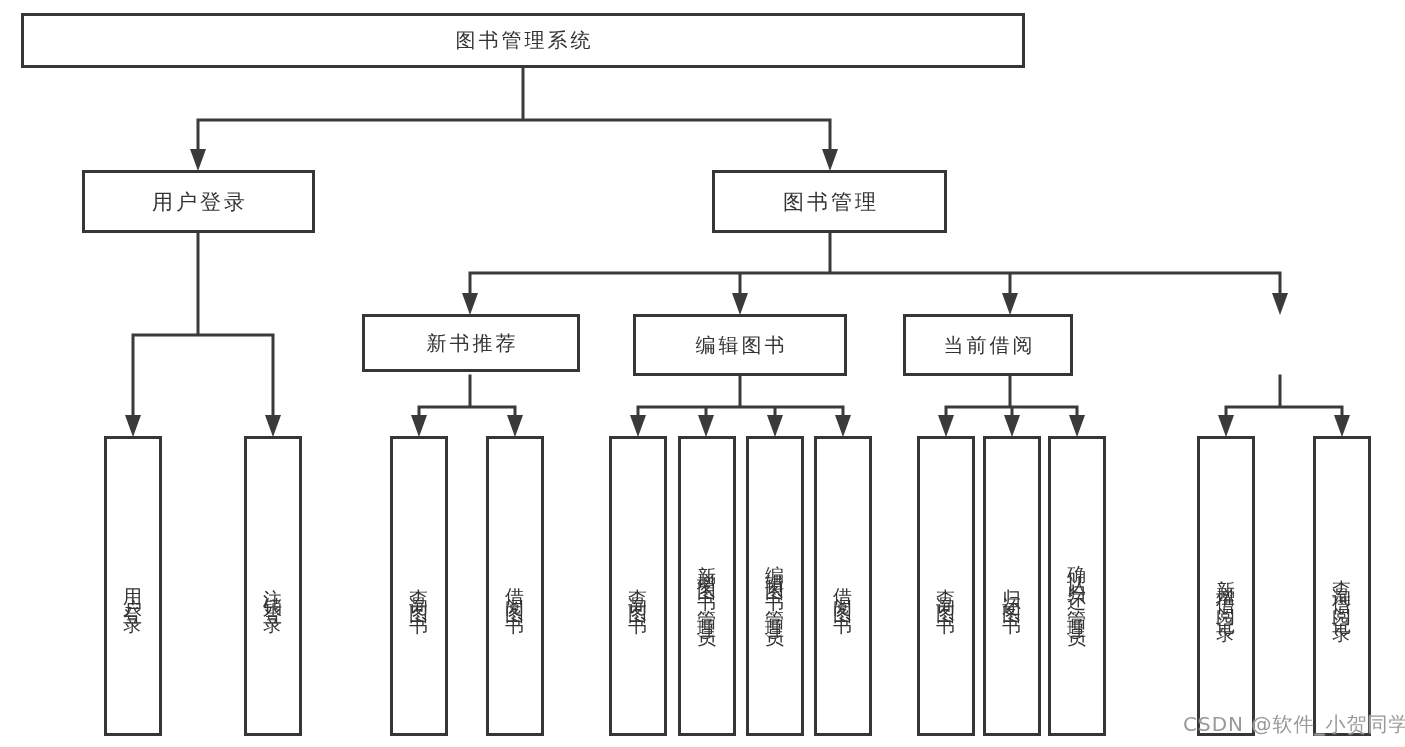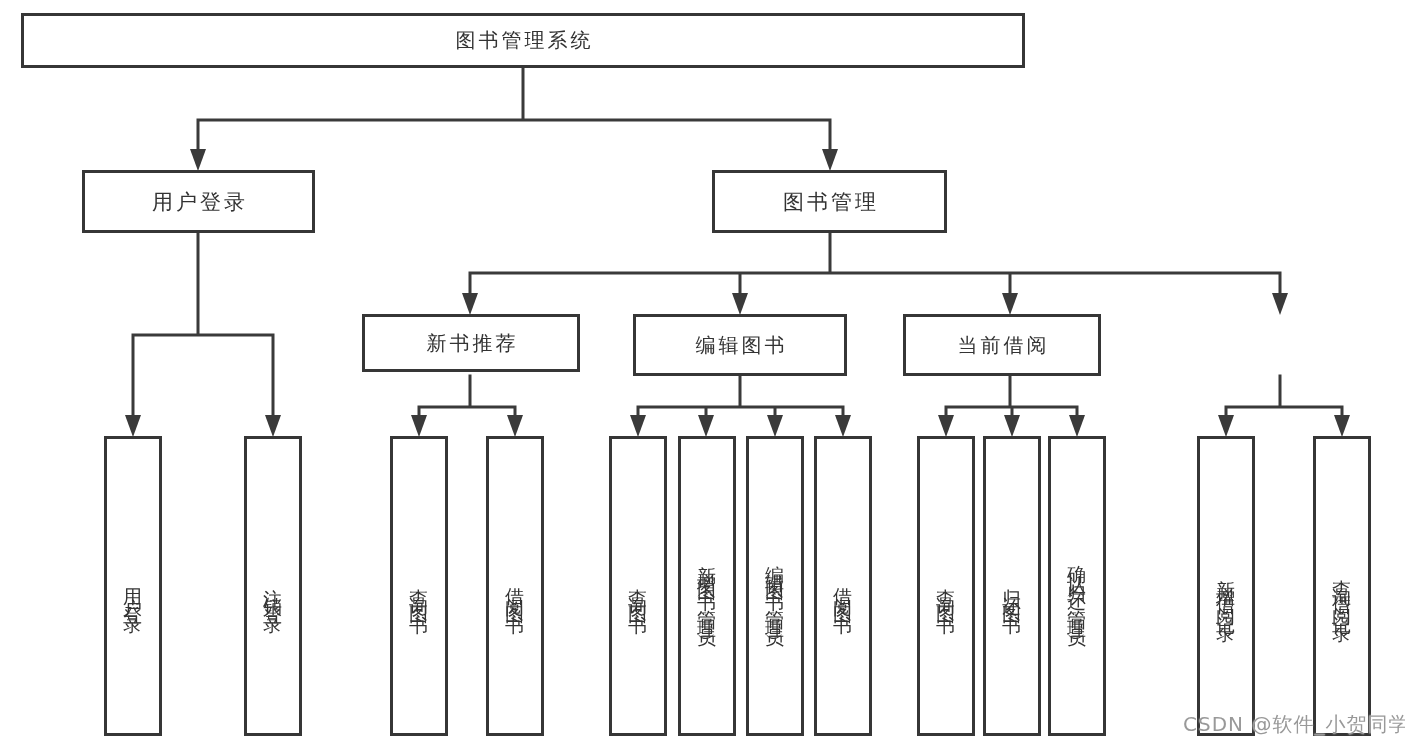--- a/index.html
+++ b/index.html
@@ -129,21 +129,21 @@
   <div class="node lv2" style="left:712px;top:170px;width:235px;height:63px">
     <span class="h-label">图书管理</span>
   </div>
 
   <div class="node" style="left:362px;top:314px;width:218px;height:58px">
     <span class="h-label">新书推荐</span>
   </div>
   <div class="node" style="left:633px;top:314px;width:214px;height:62px">
     <span class="h-label">编辑图书</span>
   </div>
-  <div class="node" style="left:903px;top:314px;width:198px;height:62px">
+  <div class="node" style="left:903px;top:314px;width:170px;height:62px">
     <span class="h-label">当前借阅</span>
   </div>
 
   <div class="node" style="left:104px;top:436px;width:58px;height:300px">
     <span class="v-label">用户登录</span>
   </div>
   <div class="node" style="left:244px;top:436px;width:58px;height:300px">
     <span class="v-label">注销登录</span>
   </div>
 

